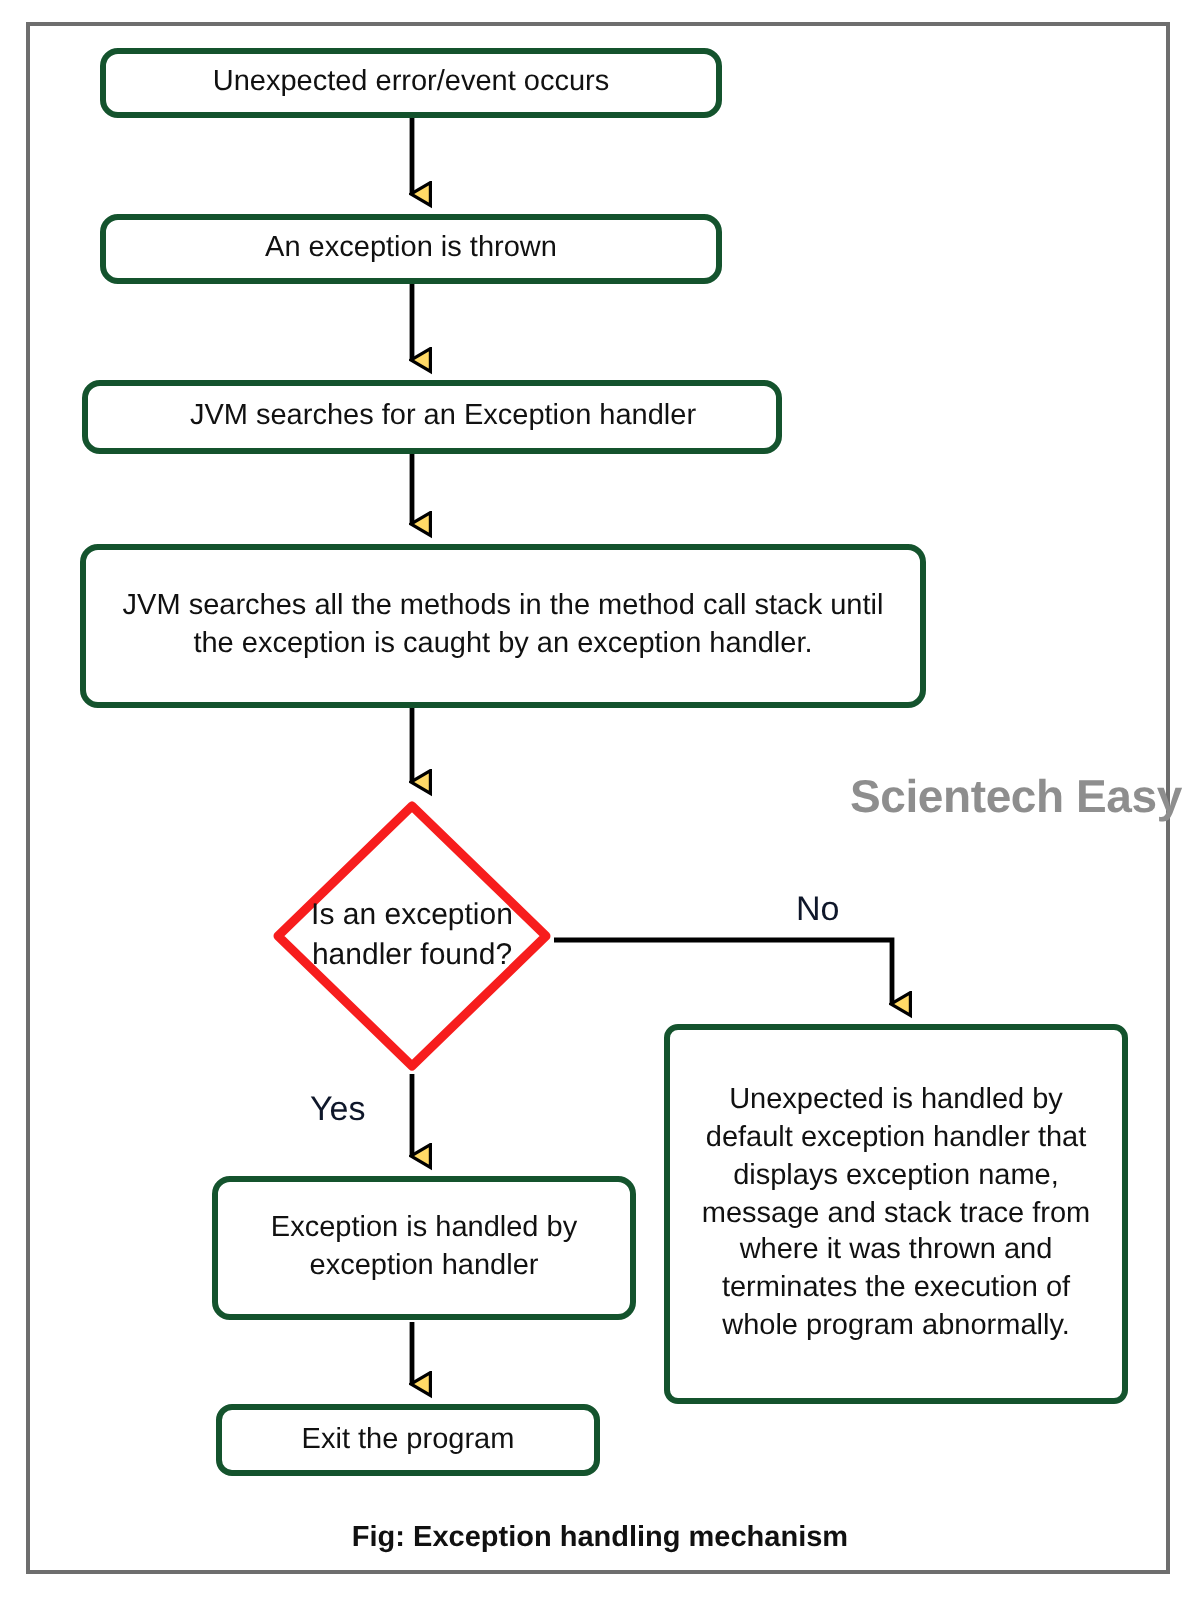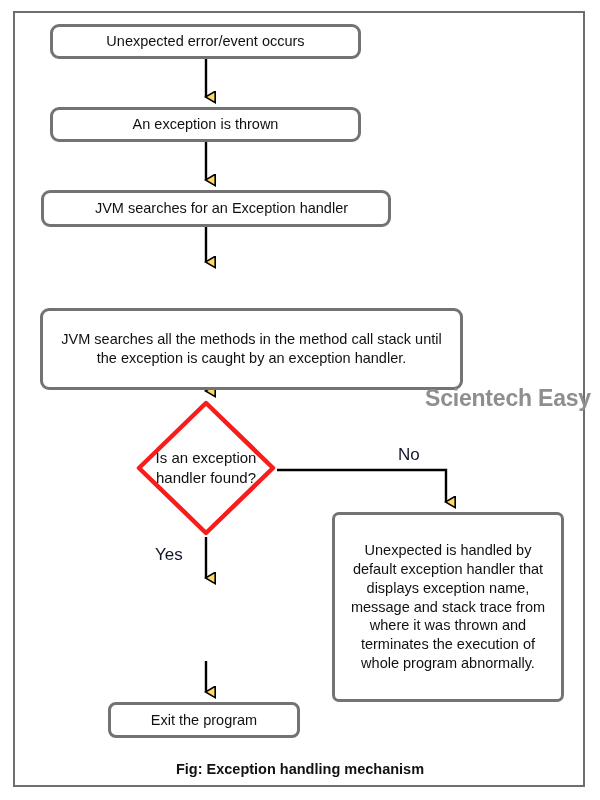--- a/index.html
+++ b/index.html
@@ -40,21 +40,21 @@
     left: 0; top: 0;
     width: 600px;
     height: 800px;
     pointer-events: none;
   }
 
   
   .node {
     position: absolute;
     box-sizing: border-box;
-    border: 3px solid #737373;
+    border: 3px solid #14532d;
     background: #ffffff;
     border-radius: 9px;
     display: flex;
     align-items: center;
     justify-content: center;
     text-align: center;
     color: #111111;
     font-size: 14.5px;
     line-height: 1.30;
     padding: 3px 8px;
@@ -150,31 +150,34 @@
   </div>
 
   <div class="node" style="left:50px; top:107px; width:311px; height:35px;">
     <span>An exception is thrown</span>
   </div>
 
   <div class="node" style="left:41px; top:190px; width:350px; height:37px;padding-left:19px;">
     <span>JVM searches for an Exception handler</span>
   </div>
 
-  <div class="node" style="left:40px; top:272px; width:423px; height:82px;margin-top:36px;">
+  <div class="node" style="left:40px; top:272px; width:423px; height:82px;">
     <span>JVM searches all the methods in the method call stack until the exception is caught by an exception handler.</span>
   </div>
 
   <div class="diamond-wrap" style="left:135px; top:399px;">
     <svg width="142" height="138" viewBox="0 0 142 138">
       <polygon points="71,4 138,69 71,134 4,69" fill="#ffffff" stroke="#f71d1d" stroke-width="4.5" stroke-linejoin="round"></polygon>
     </svg>
     <div class="diamond-label">Is an exception handler found?</div>
   </div>
 
+  <div class="node" style="left:106px; top:588px; width:212px; height:72px;">
+    <span>Exception is handled by exception handler</span>
+  </div>
 
   <div class="node" style="left:332px; top:512px; width:232px; height:190px; border-radius:7px;">
     <span>Unexpected is handled by default exception handler that displays exception name, message and stack trace from where it was thrown and terminates the execution of whole program abnormally.</span>
   </div>
 
   <div class="node tight" style="left:108px; top:702px; width:192px; height:36px;">
     <span>Exit the program</span>
   </div>
 
   <div class="edge-label" style="left:155px; top:545px;">Yes</div>

